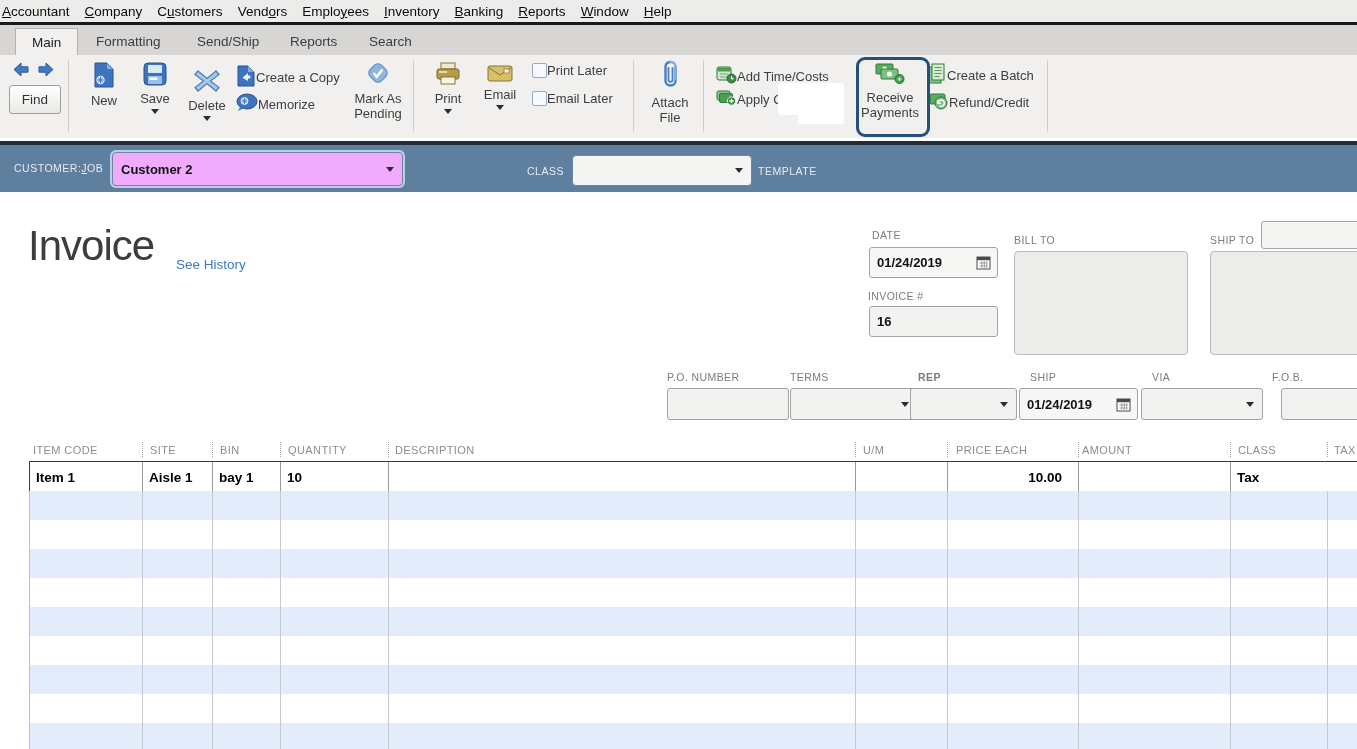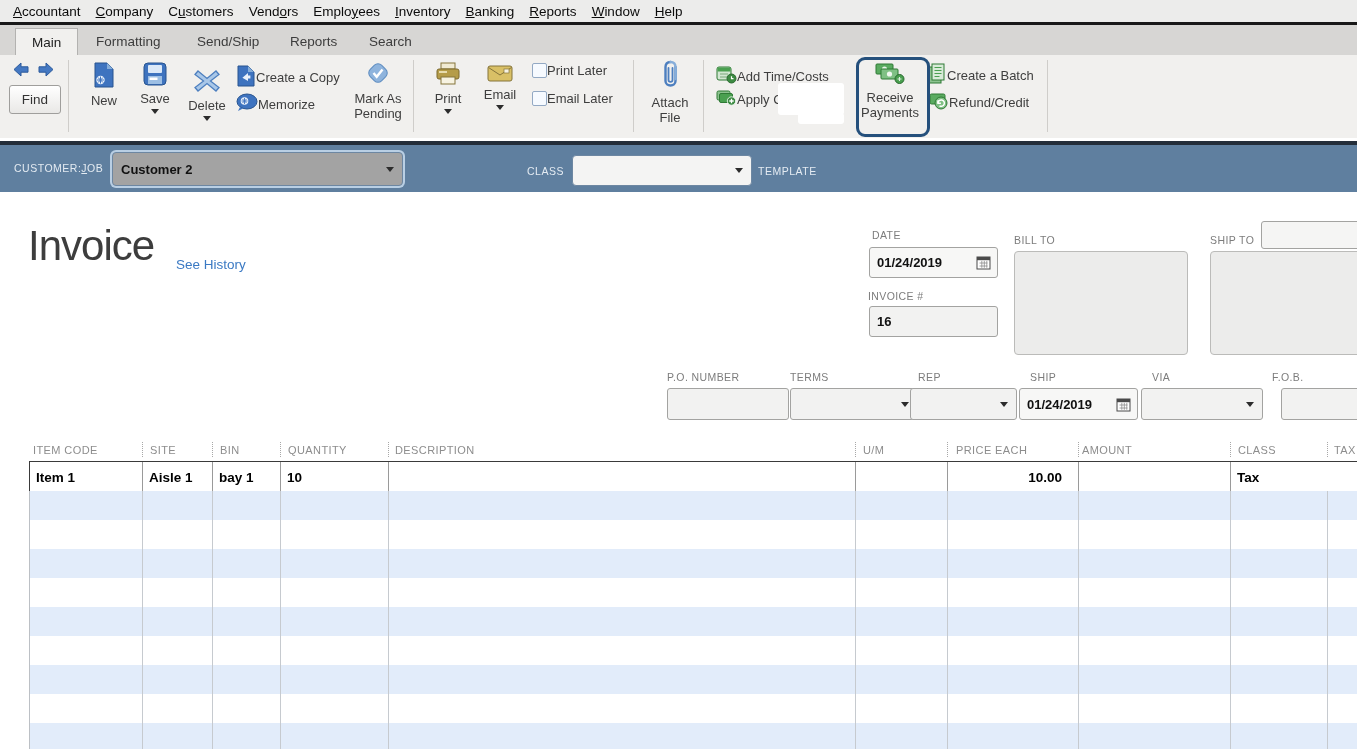--- a/index.html
+++ b/index.html
@@ -2,21 +2,21 @@
 <html><head>
 <meta charset="utf-8">
 <style>
   html,body{margin:0;padding:0;background:#fff;}
   .app{position:relative;width:1357px;height:749px;background:#ffffff;overflow:hidden;
        font-family:"Liberation Sans",sans-serif;-webkit-font-smoothing:antialiased;}
 
   
   .menubar{position:absolute;top:0;left:0;right:0;height:22px;background:#ececeb;
            border-bottom:3px solid #181818;display:flex;align-items:center;gap:15px;
-           padding-left:13px;font-size:13.5px;color:#0b0b0b;}
+           padding-left:2px;font-size:13.5px;color:#0b0b0b;}
   .menubar .mitem{white-space:nowrap;cursor:default;}
 
   
   .tabbar{position:absolute;top:25px;left:0;right:0;height:30px;background:#d7d6d4;}
   .tab{position:absolute;top:3px;height:27px;line-height:27px;padding:0 16px;font-size:13.5px;
        color:#3c3c3c;}
   .tab.active{background:#f1f0ee;border:1px solid #b3b2b0;border-bottom:none;color:#222;}
 
   
   .toolbar{position:absolute;top:55px;left:0;right:0;height:83px;background:#f1f0ee;}
@@ -32,21 +32,21 @@
   .navarrows{position:absolute;left:13px;top:7px;display:flex;gap:7px;}
   .chk{width:13px;height:13px;background:#f6faff;border:1px solid #93a9c4;border-radius:2px;}
   .smudge{position:absolute;background:#ffffff;border-radius:3px;}
   .rp-highlight{position:absolute;left:856px;top:57px;width:68px;height:74px;border:3px solid #25507c;
                 border-radius:9px;pointer-events:none;}
 
   
   .blackline{position:absolute;top:141px;left:0;right:0;height:4px;background:#232d39;}
   .bluebar{position:absolute;top:145px;left:0;right:0;height:47px;background:#5f7f9f;}
   .bb-label{position:absolute;font-size:10.5px;letter-spacing:.5px;color:#e4ebf2;}
-  .combo{position:absolute;background:#a3a3a3;border:1px solid #6d87a2;border-radius:4px;
+  .combo{position:absolute;background:#f0abfc;border:1px solid #6d87a2;border-radius:4px;
          display:flex;align-items:center;font-size:13px;font-weight:bold;color:#111;}
   .combo .val{flex:1;padding-left:8px;white-space:nowrap;overflow:hidden;}
   .combo .caret{margin:0 8px 0 0;}
   .ring{box-shadow:0 0 0 2px #b9cfe4;}
 
   
   .inv-title{position:absolute;left:28px;top:222px;font-size:42px;color:#3d3d3d;letter-spacing:-1px;}
   .link{position:absolute;left:176px;top:257px;font-size:13.5px;color:#3a79c3;}
   .flabel{position:absolute;font-size:10.5px;letter-spacing:.4px;color:#7c7c7c;}
   .field{position:absolute;background:#f2f2f1;border:1px solid #a3a3a1;border-radius:3px;
@@ -315,21 +315,21 @@
   <div class="field" style="left:667px;top:388px;width:120px;height:30px;">
     <span class="val"></span>
   </div>
 
   <span class="flabel" style="left:790px;top:371px;">TERMS</span>
   <div class="field" style="left:790px;top:388px;width:126px;height:30px;">
     <span class="val"></span>
     <span class="caret" style="margin-right:8px;"></span>
   </div>
 
-  <span class="flabel" style="left:918px;top:371px;">REP</span>
+  <span class="flabel" style="left:918px;top:371px;font-weight:bold;">REP</span>
   <div class="field" style="left:910px;top:388px;width:105px;height:30px;">
     <span class="val"></span>
     <span class="caret" style="margin-right:8px;"></span>
   </div>
 
   <span class="flabel" style="left:1030px;top:371px;">SHIP</span>
   <div class="field" style="left:1019px;top:388px;width:117px;height:30px;background:#f7f7f6;">
     <span class="val">01/24/2019</span>
     <span style="margin-right:6px;display:flex;">
         <svg width="15" height="15" viewBox="0 0 15 15">

